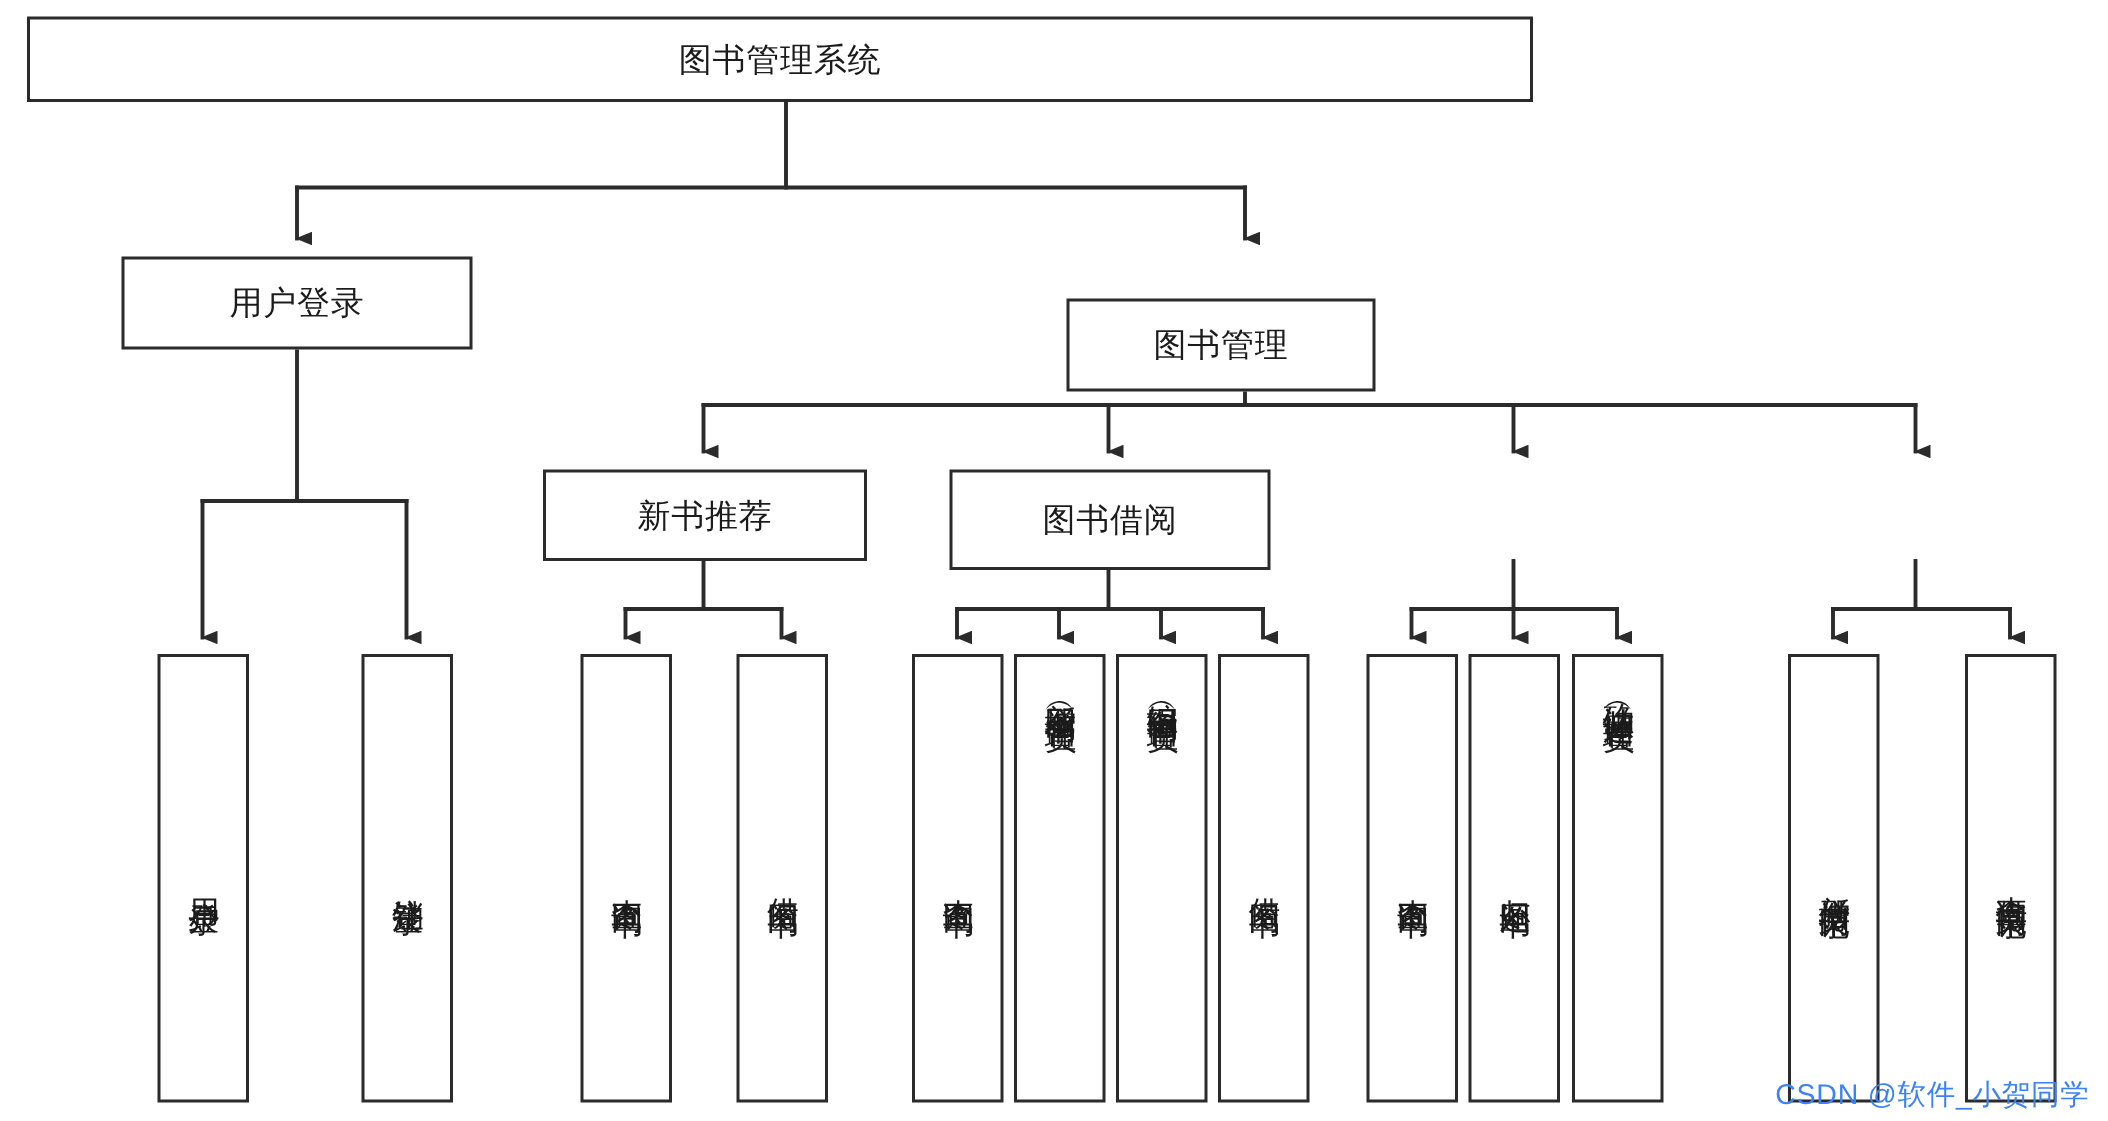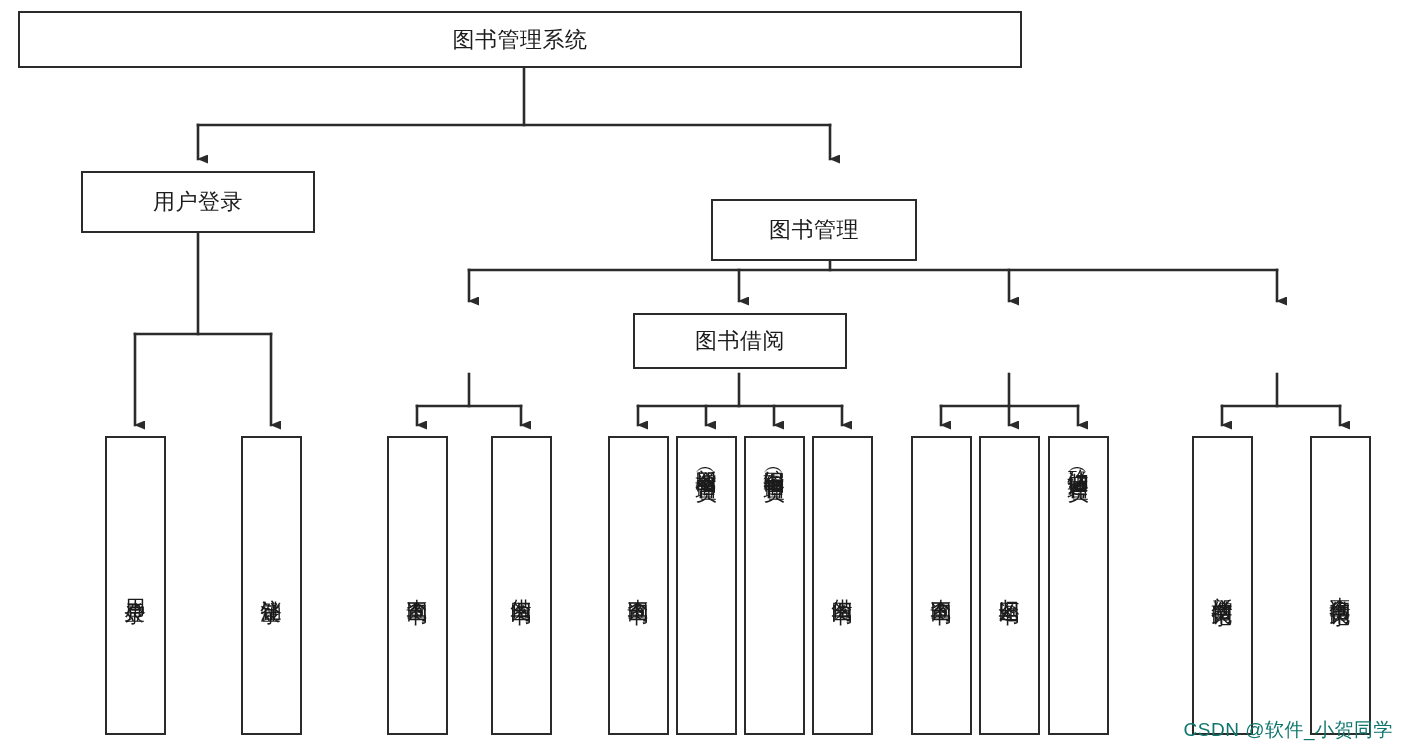--- a/index.html
+++ b/index.html
@@ -59,21 +59,21 @@
   }
   .leaf-box.centered {
     align-items: center;
     padding-top: 0;
   }
   .watermark {
     position: absolute;
     right: 12px;
     bottom: 4px;
     font-size: 19px;
-    color: #0f766e;
+    color: #3b82f6;
     white-space: nowrap;
     letter-spacing: 0.5px;
     pointer-events: none;
     margin-top: 14px;
   }
 </style>
 </head>
 <body>
 
 <div id="diagram-root">
@@ -139,22 +139,25 @@
   </div>
 
   <div class="node-box" style="left:81px; top:171px; width:234px; height:62px;">
     <span class="node-label">用户登录</span>
   </div>
 
   <div class="node-box" style="left:711px; top:171px; width:206px; height:62px;margin-top:28px;">
     <span class="node-label">图书管理</span>
   </div>
 
-
-  <div class="node-box" style="left:633px; top:313px; width:214px; height:56px;">
+  <div class="node-box" style="left:362px; top:313px; width:216px; height:61px;">
+    <span class="node-label">新书推荐</span>
+  </div>
+
+  <div class="node-box" style="left:633px; top:313px; width:214px; height:67px;">
     <span class="node-label">图书借阅</span>
   </div>
 
 
 
   <div class="node-box leaf-box centered" style="left:105px; top:436px; width:61px; height:299px;">
     <span class="node-label vertical">用户登录</span>
   </div>
 
   <div class="node-box leaf-box centered" style="left:241px; top:436px; width:61px; height:299px;">

